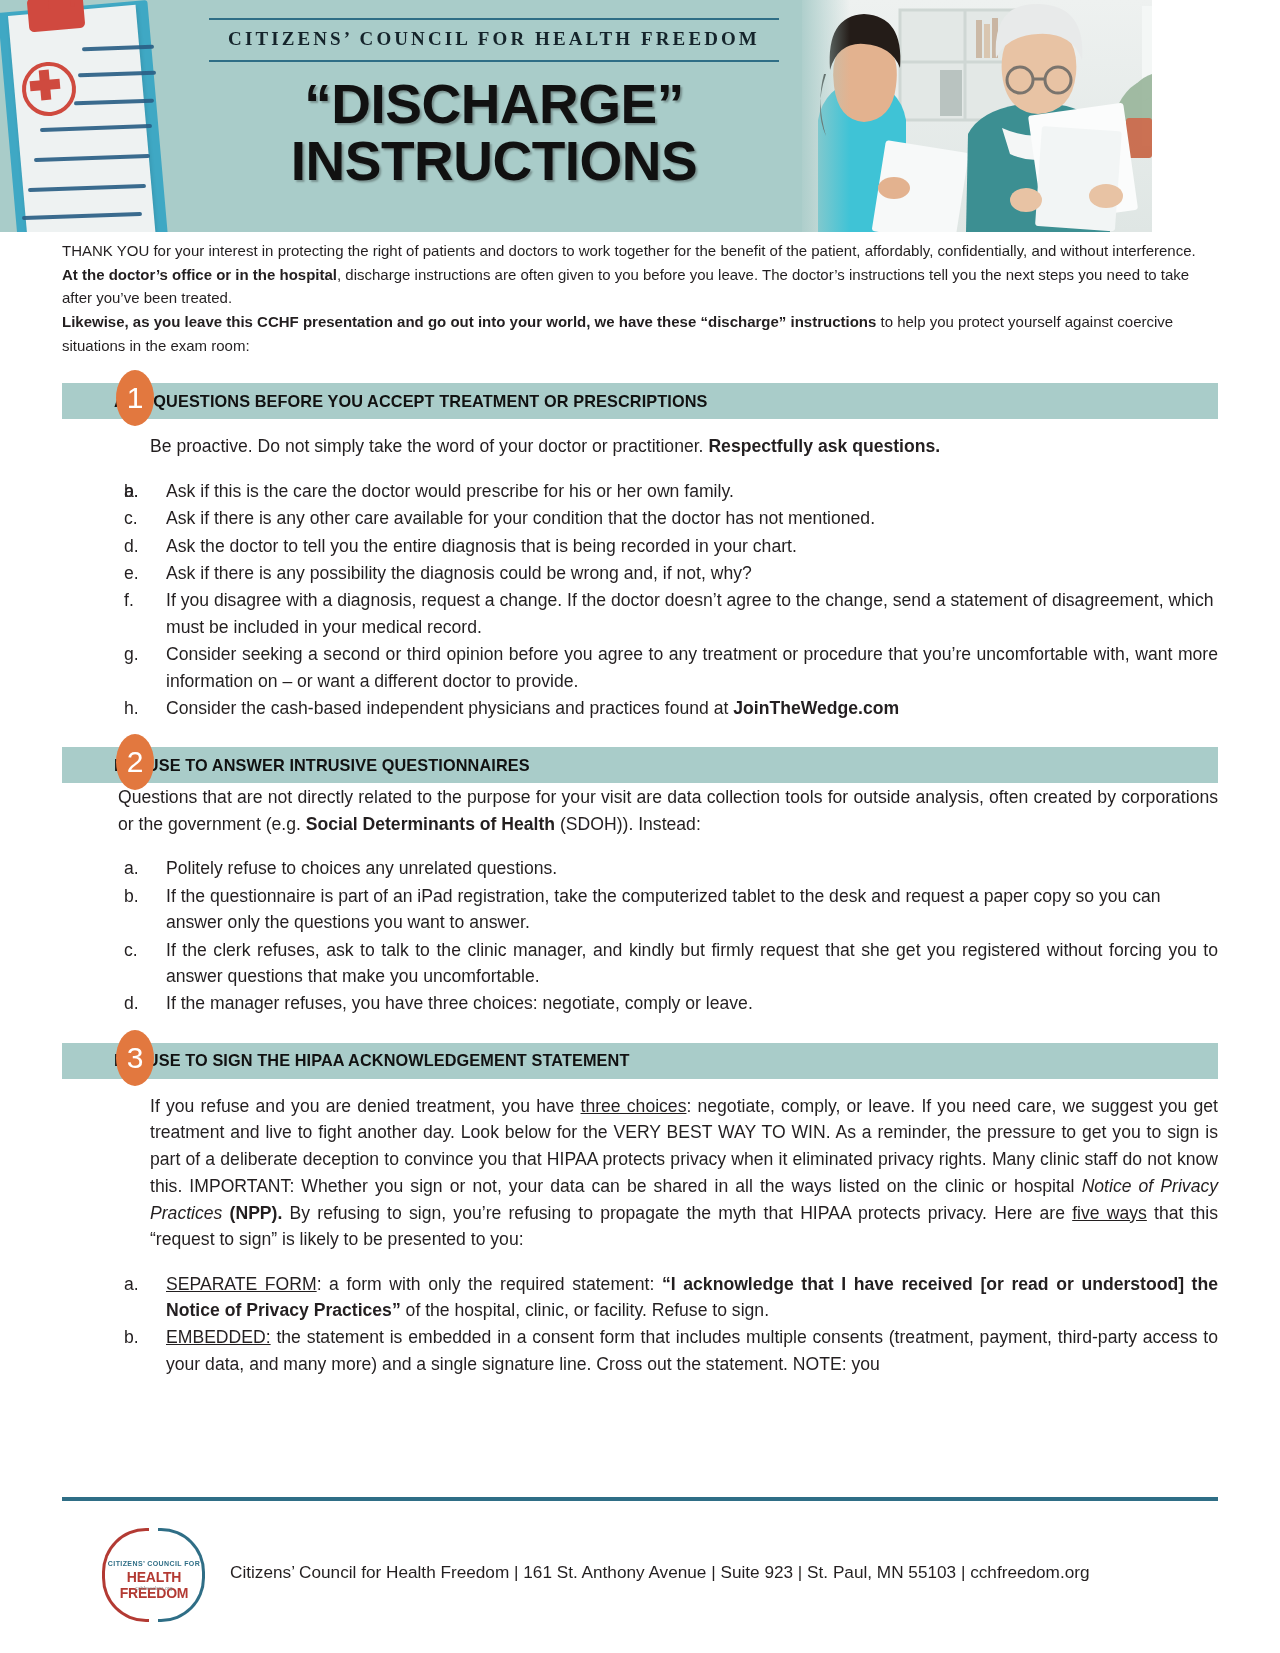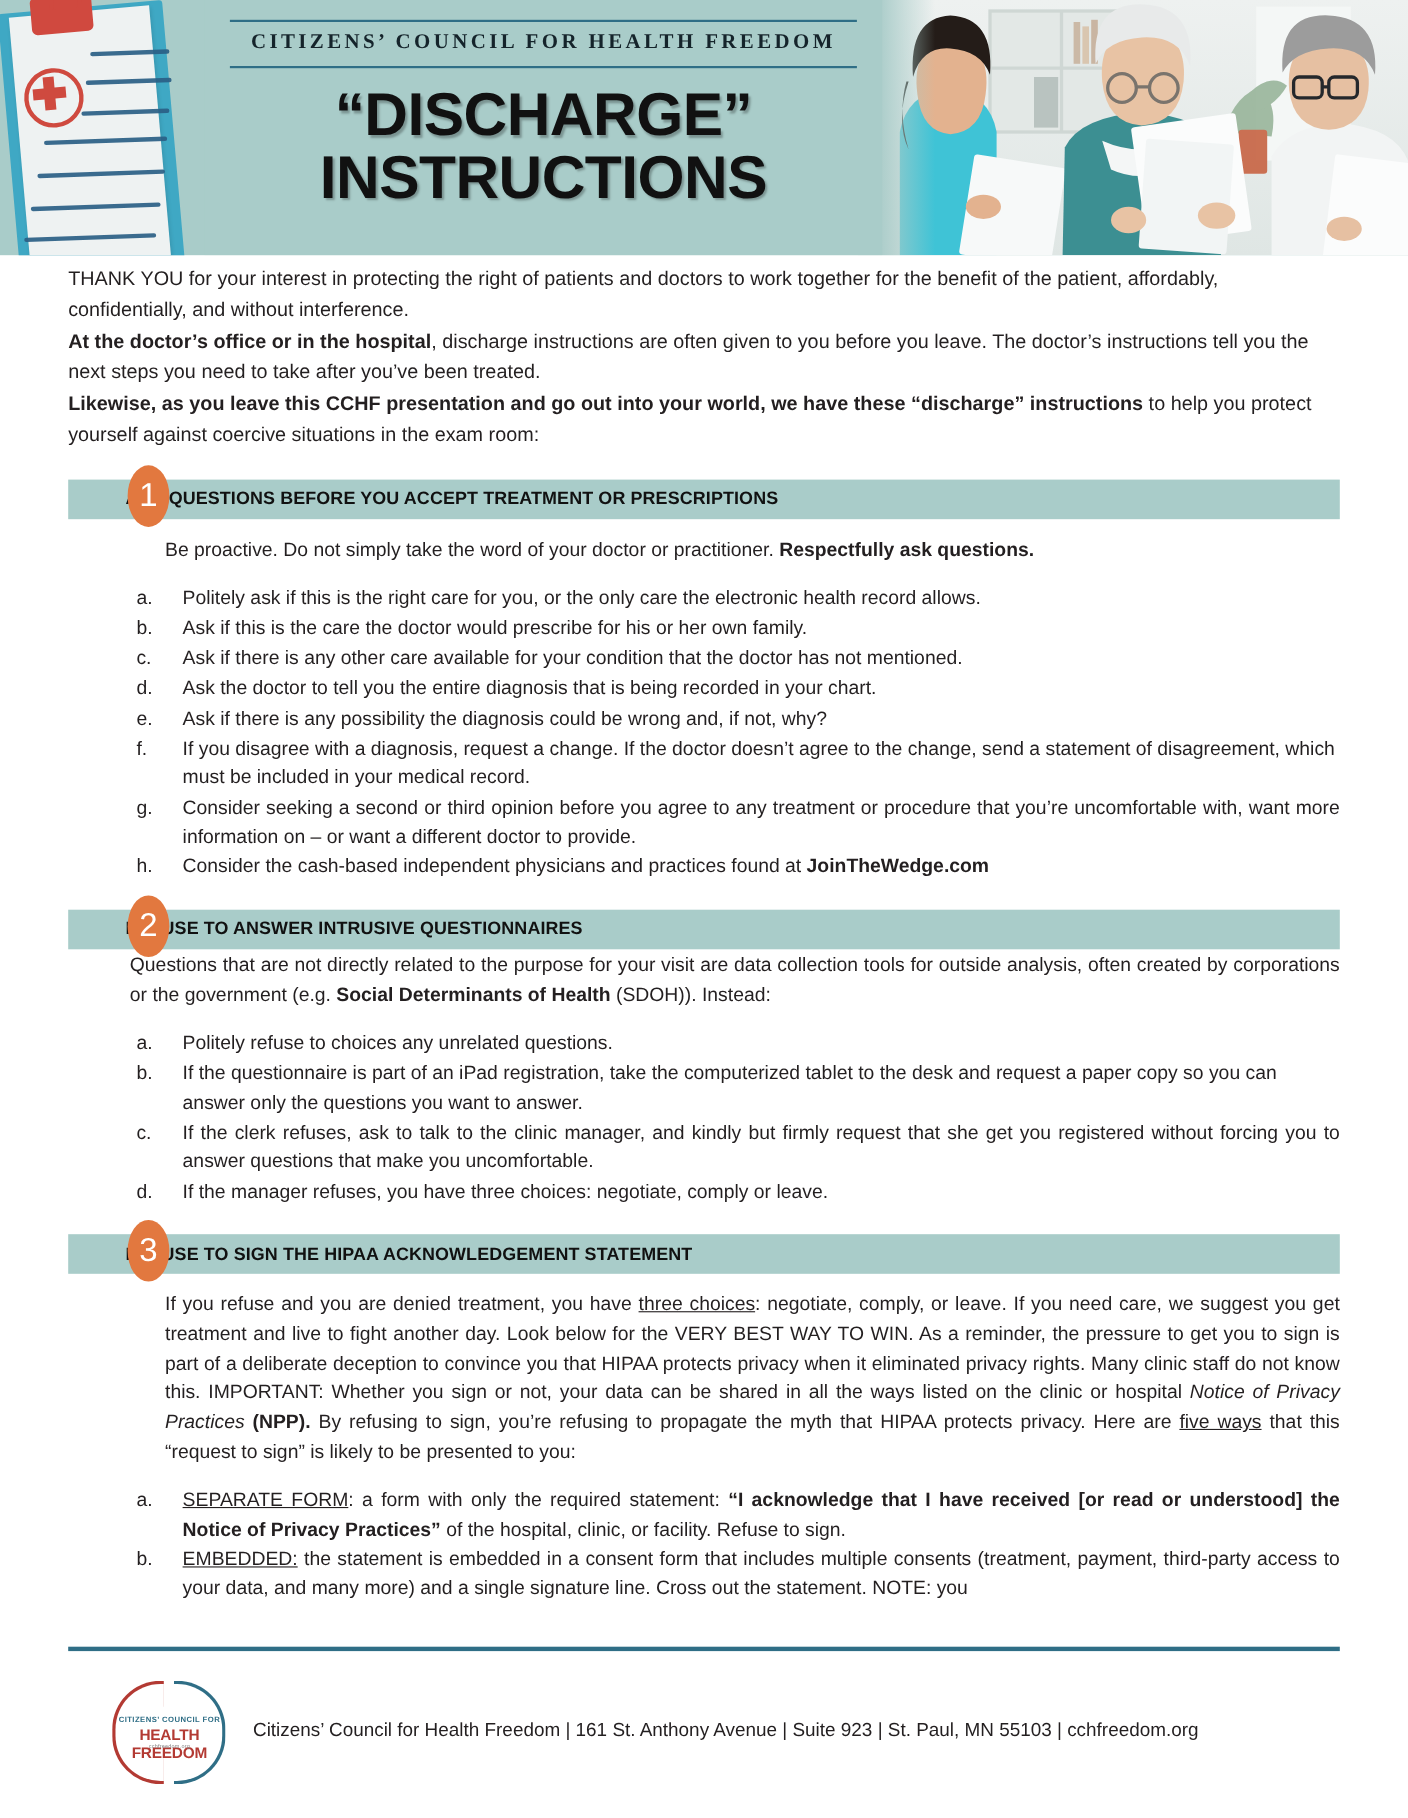--- a/index.html
+++ b/index.html
@@ -12,21 +12,21 @@
     height: 1653px;
     font-family: "Liberation Sans", sans-serif;
     color: #1a1a1a;
     position: relative;
     overflow: hidden;
   }
 
   
   .banner {
     position: relative;
-    width: 1280px;
+    width: 1152px;
     height: 232px;
     background: #a9ccc9;
     overflow: hidden;
   }
   .banner-left-art {
     position: absolute;
     left: 0; top: 0;
     width: 186px; height: 232px;
     overflow: hidden;
   }
@@ -87,21 +87,21 @@
   }
 
   
   .content {
     position: absolute;
     left: 0; top: 239px;
     width: 1280px;
   }
   .para {
     margin: 0 62px 0 62px;
-    font-size: 18px;
+    font-size: 15px;
     line-height: 1.58;
     color: #231f20;
   }
   .para + .para { margin-top: 0; }
   .para b { font-weight: bold; }
 
   
   .section {
     position: relative;
     margin-top: 26px;
@@ -404,21 +404,21 @@
   <p class="para"><b>Likewise, as you leave this CCHF presentation and go out into your world, we have these “discharge” instructions</b><span> to help you protect yourself against coercive situations in the exam room:</span></p>
 
   <div class="section">
     <div class="band">
       <div class="badge">1</div>
       <div class="band-label">ASK QUESTIONS BEFORE YOU ACCEPT TREATMENT OR PRESCRIPTIONS</div>
     </div>
     <div class="sect-body">
       <p class="lead"><span>Be proactive. Do not simply take the word of your doctor or practitioner. </span><b>Respectfully ask questions.</b></p>
       <ol class="alpha">
-        <li><span class="mk">a.</span><span class="txt">Politely ask if this is the right care for you, or the only care the electronic health record allows.</span></li>
+        <li><span class="mk">a.</span></li>
         <li><span class="mk">b.</span><span class="txt">Ask if this is the care the doctor would prescribe for his or her own family.</span></li>
         <li><span class="mk">c.</span><span class="txt">Ask if there is any other care available for your condition that the doctor has not mentioned.</span></li>
         <li><span class="mk">d.</span><span class="txt">Ask the doctor to tell you the entire diagnosis that is being recorded in your chart.</span></li>
         <li><span class="mk">e.</span><span class="txt">Ask if there is any possibility the diagnosis could be wrong and, if not, why?</span></li>
         <li><span class="mk">f.</span><span class="txt">If you disagree with a diagnosis, request a change. If the doctor doesn’t agree to the change, send a statement of disagreement, which must be included in your medical record.</span></li>
         <li class="just">
             <span class="mk">g.</span>
             <span class="txt">Consider seeking a second or third opinion before you agree to any treatment or procedure that you’re uncomfortable with, want more information on – or want a different doctor to provide.</span>
           </li>
         <li><span class="mk">h.</span><span class="txt"><span>Consider the cash-based independent physicians and practices found at </span><b>JoinTheWedge.com</b></span></li>

